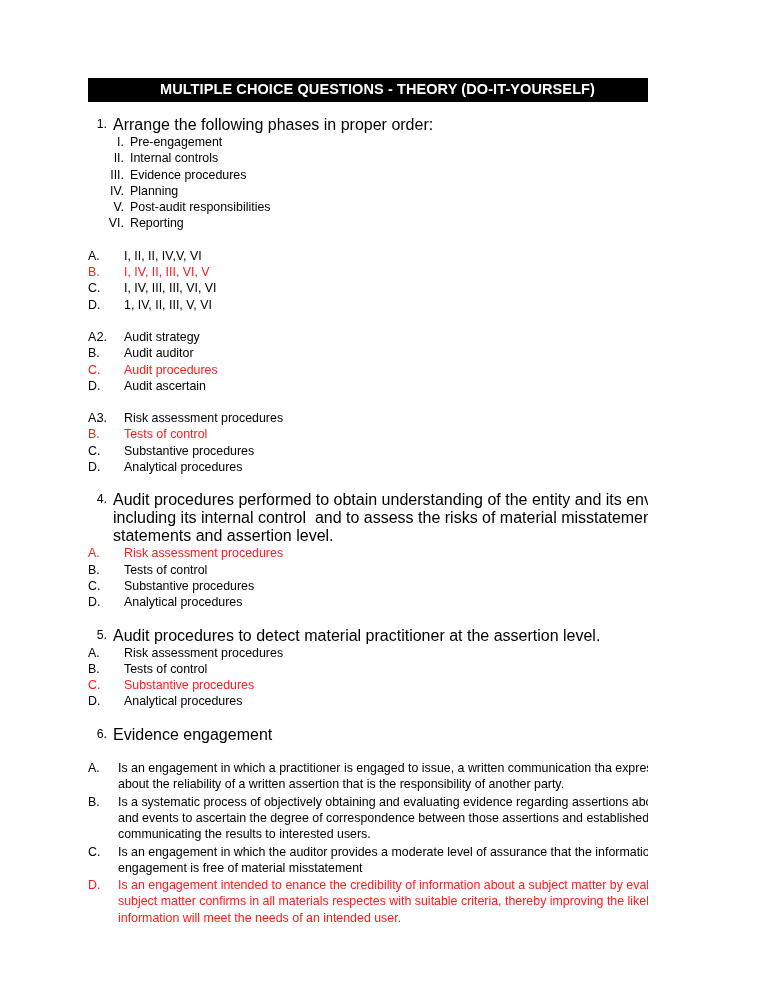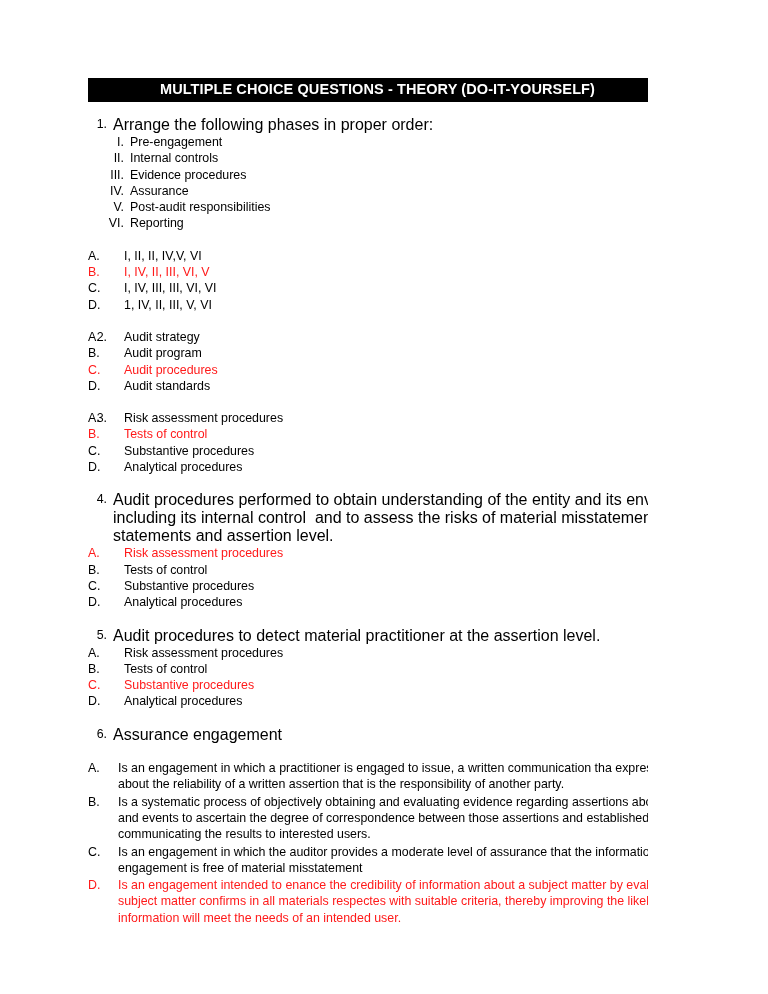--- a/index.html
+++ b/index.html
@@ -173,21 +173,21 @@
         <li>
           <span class="rn">II.</span>
           <span>Internal controls</span>
         </li>
         <li>
           <span class="rn">III.</span>
           <span>Evidence procedures</span>
         </li>
         <li>
           <span class="rn">IV.</span>
-          <span>Assurance</span>
+          <span>Planning</span>
         </li>
         <li>
           <span class="rn">V.</span>
           <span>Post-audit responsibilities</span>
         </li>
         <li>
           <span class="rn">VI.</span>
           <span>Reporting</span>
         </li>
       </ul>
@@ -218,29 +218,29 @@
       <div class="question">
         <span class="q-num">2.</span>
       </div>
       <ul class="choices">
         <li>
           <span class="ltr">A.</span>
           <span>Audit strategy</span>
         </li>
         <li>
           <span class="ltr">B.</span>
-          <span>Audit program</span>
+          <span>Audit auditor</span>
         </li>
         <li class="correct">
           <span class="ltr">C.</span>
           <span>Audit procedures</span>
         </li>
         <li>
           <span class="ltr">D.</span>
-          <span>Audit standards</span>
+          <span>Audit ascertain</span>
         </li>
       </ul>
     </div>
 
     <div class="gap"></div>
 
     <div class="q-block">
       <div class="question">
         <span class="q-num">3.</span>
       </div>
@@ -316,21 +316,21 @@
           <span>Analytical procedures</span>
         </li>
       </ul>
     </div>
 
     <div class="gap"></div>
 
     <div class="q-block">
       <div class="question">
         <span class="q-num">6.</span>
-        <span class="q-text">Assurance engagement</span>
+        <span class="q-text">Evidence engagement</span>
       </div>
       <ul class="choices-block">
         <li class="label-only-first">
           <span class="ltr">A.</span>
           <span class="btxt">Is an engagement in which a practitioner is engaged to issue, a written communication tha expresses a conclusion about the reliability of a written assertion that is the responsibility of another party.</span>
         </li>
         <li>
           <span class="ltr">B.</span>
           <span class="btxt">Is a systematic process of objectively obtaining and evaluating evidence regarding assertions about economic actions and events to ascertain the degree of correspondence between those assertions and establishedcriteria and communicating the results to interested users.</span>
         </li>

